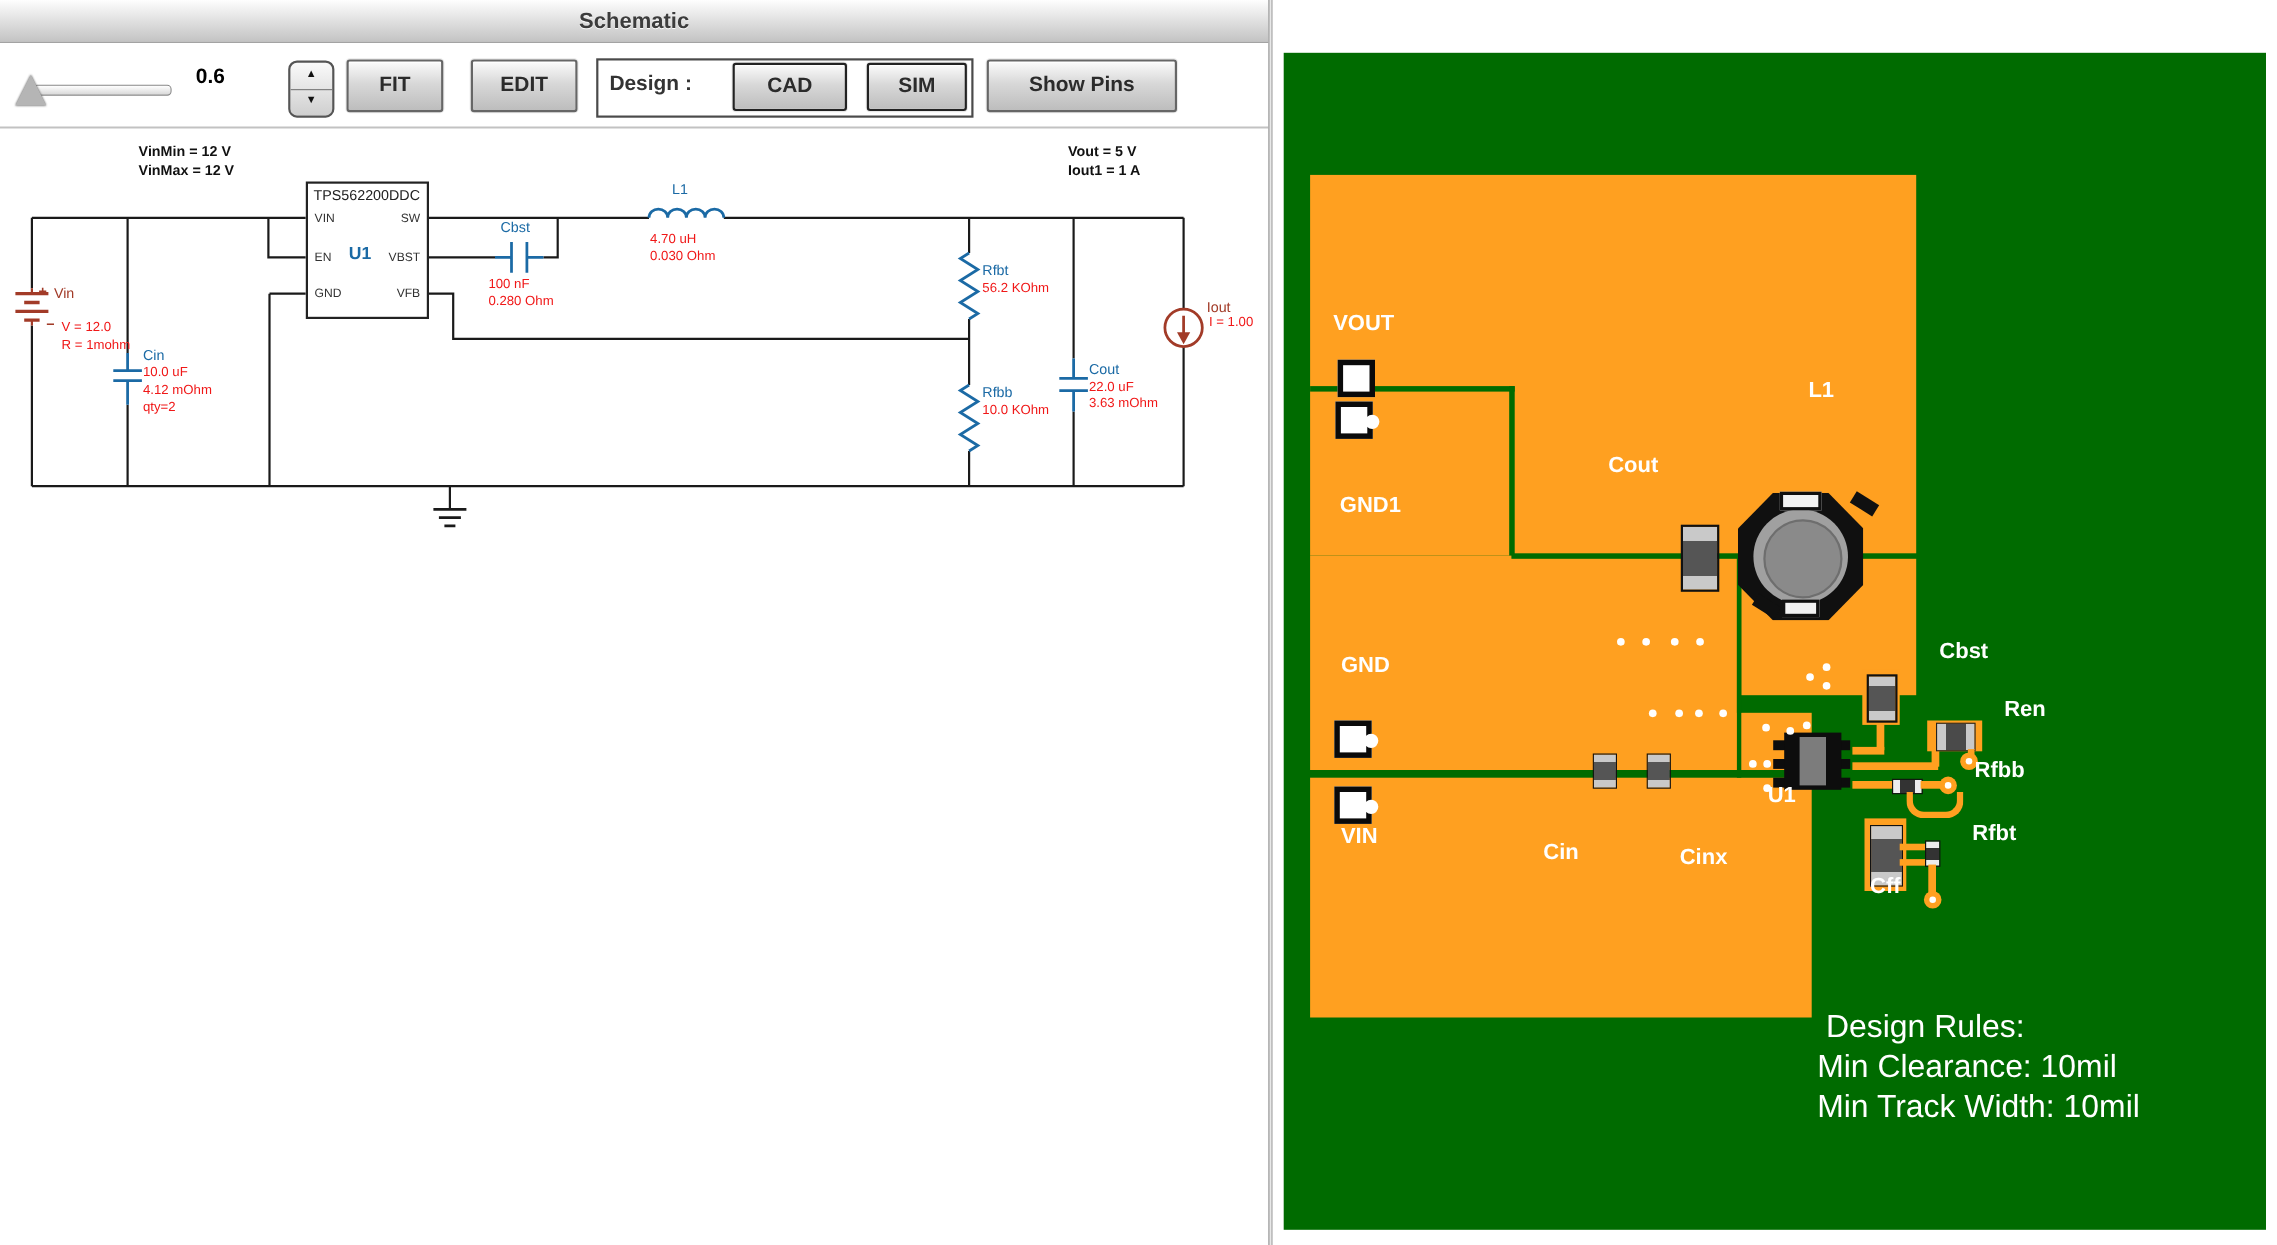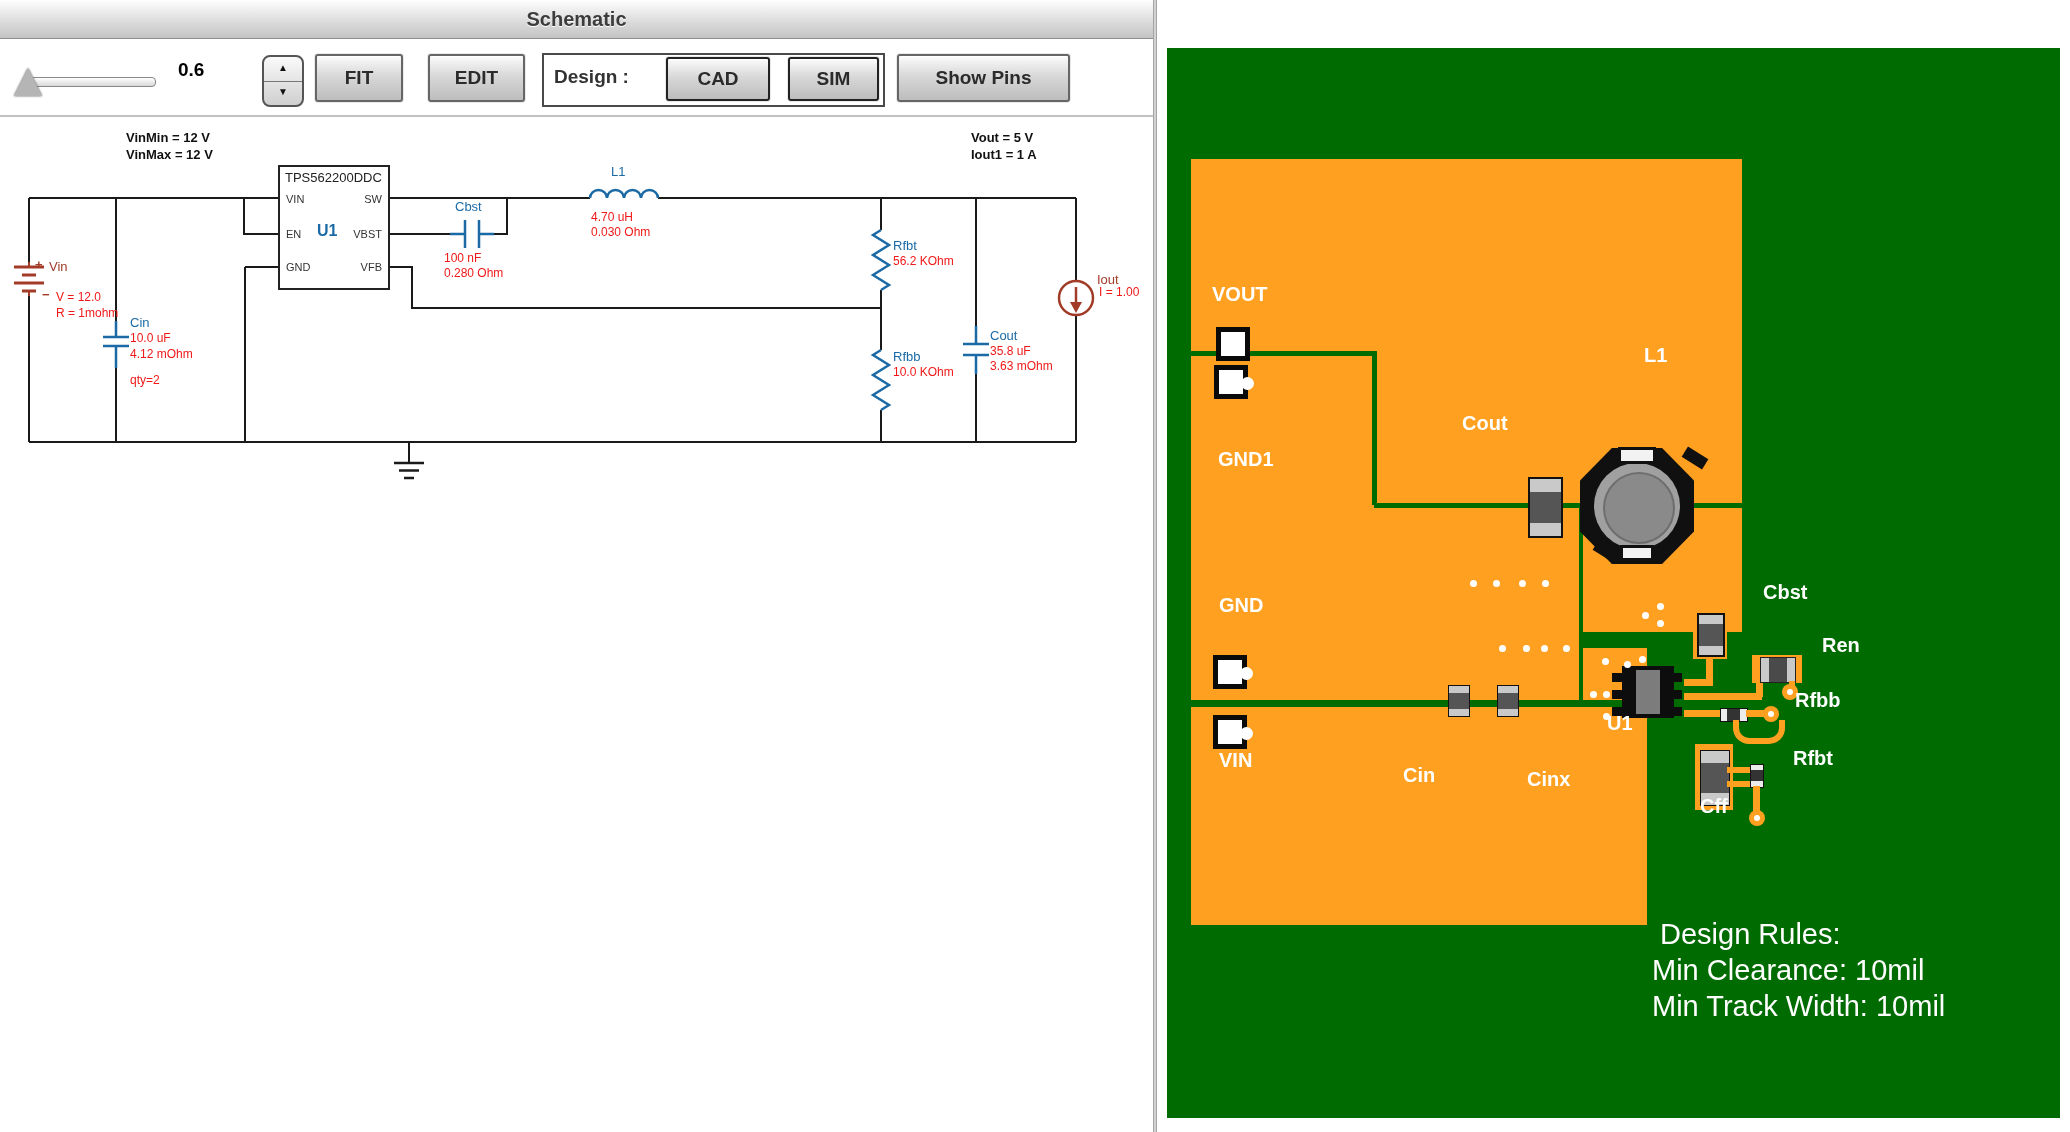--- a/index.html
+++ b/index.html
@@ -149,37 +149,37 @@
 
     <div class="slab sc-dred" style="left:35px;top:257px;font-weight:bold;">+</div>
     <div class="slab sc-dred" style="left:49px;top:259px;">Vin</div>
     <div class="slab sc-dred" style="left:42px;top:287px;font-weight:bold;">−</div>
     <div class="slab sc-val" style="left:56px;top:290px;">V = 12.0</div>
     <div class="slab sc-val" style="left:56px;top:306px;">R = 1mohm</div>
 
     <div class="slab sc-name" style="left:130px;top:315px;">Cin</div>
     <div class="slab sc-val" style="left:130px;top:331px;">10.0 uF</div>
     <div class="slab sc-val" style="left:130px;top:347px;">4.12 mOhm</div>
-    <div class="slab sc-val" style="left:130px;top:373px;text-align:center;">qty=2</div>
+    <div class="slab sc-val" style="left:130px;top:363px;text-align:center;">qty=2</div>
 
     <div class="slab sc-name" style="left:455px;top:199px;">Cbst</div>
     <div class="slab sc-val" style="left:444px;top:251px;">100 nF</div>
     <div class="slab sc-val" style="left:444px;top:266px;">0.280 Ohm</div>
 
     <div class="slab sc-name" style="left:611px;top:164px;">L1</div>
     <div class="slab sc-val" style="left:591px;top:210px;">4.70 uH</div>
     <div class="slab sc-val" style="left:591px;top:225px;">0.030 Ohm</div>
 
     <div class="slab sc-name" style="left:893px;top:238px;">Rfbt</div>
     <div class="slab sc-val" style="left:893px;top:254px;">56.2 KOhm</div>
     <div class="slab sc-name" style="left:893px;top:349px;">Rfbb</div>
     <div class="slab sc-val" style="left:893px;top:365px;">10.0 KOhm</div>
 
     <div class="slab sc-name" style="left:990px;top:328px;">Cout</div>
-    <div class="slab sc-val" style="left:990px;top:344px;">35.8 uF</div>
+    <div class="slab sc-val" style="left:990px;top:344px;">22.0 uF</div>
     <div class="slab sc-val" style="left:990px;top:359px;">3.63 mOhm</div>
 
     <div class="slab sc-dred" style="left:1097px;top:272px;">Iout</div>
     <div class="slab sc-val" style="left:1099px;top:285px;">I = 1.00</div>
   </div>
 
   <div id="divider"></div>
 
   <div class="panel" id="right-panel">
 

